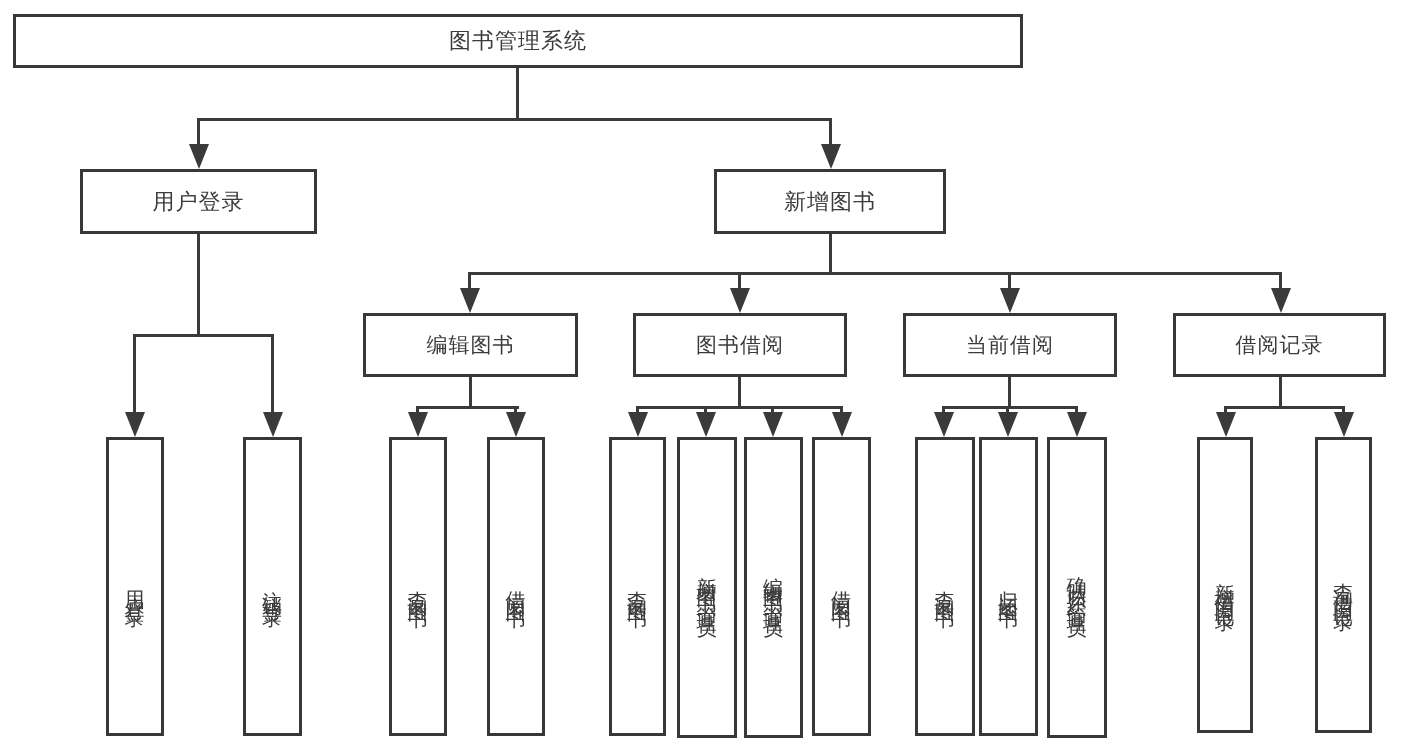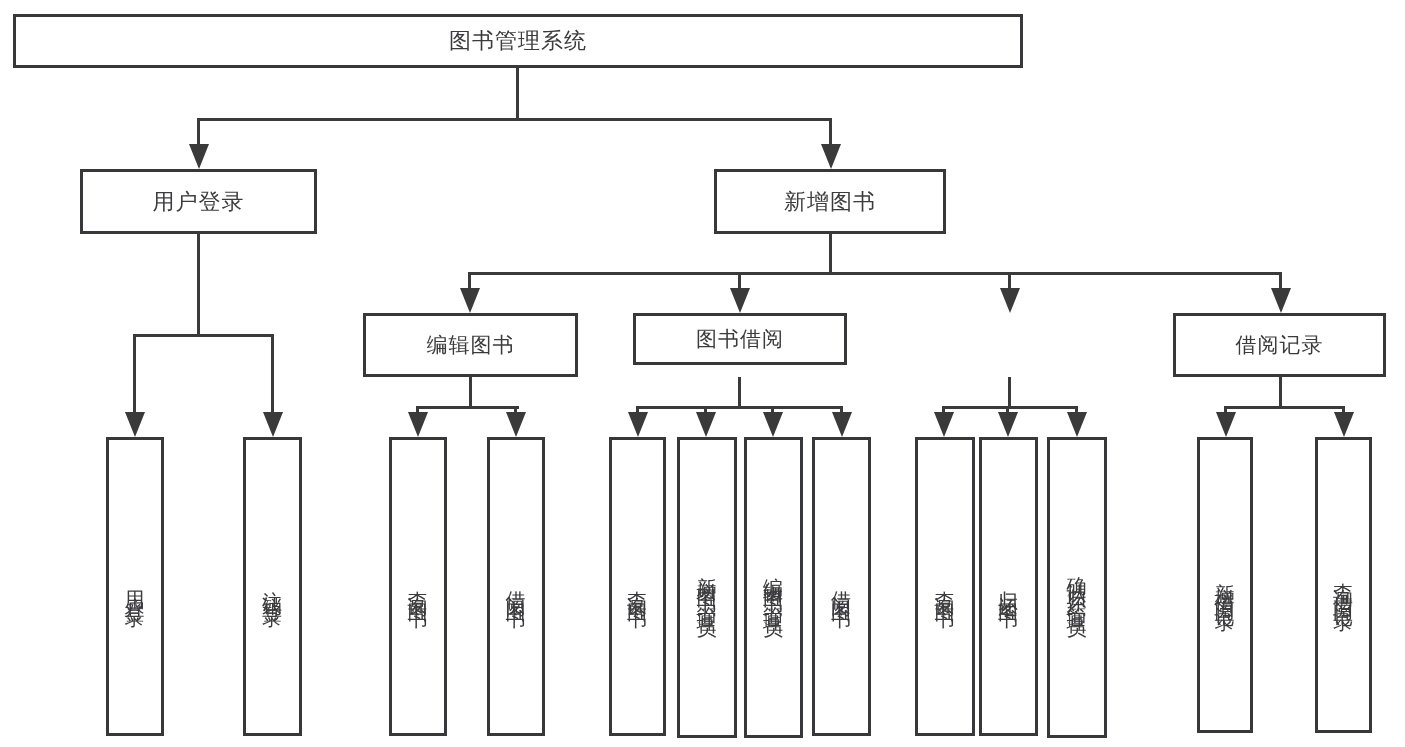--- a/index.html
+++ b/index.html
@@ -108,22 +108,25 @@
   <div class="node hnode" style="left:80px;top:169px;width:237px;height:65px;">
     <span>用户登录</span>
   </div>
   <div class="node hnode" style="left:714px;top:169px;width:232px;height:65px;">
     <span>新增图书</span>
   </div>
 
   <div class="node hnode lvl3" style="left:363px;top:313px;width:215px;height:64px;">
     <span>编辑图书</span>
   </div>
-  <div class="node hnode lvl3" style="left:633px;top:313px;width:214px;height:52px;font-family:Liberation Mono, monospace;">
+  <div class="node hnode lvl3" style="left:633px;top:313px;width:214px;height:64px;font-family:Liberation Mono, monospace;">
     <span>图书借阅</span>
+  </div>
+  <div class="node hnode lvl3" style="left:903px;top:313px;width:214px;height:64px;">
+    <span>当前借阅</span>
   </div>
   <div class="node hnode lvl3" style="left:1173px;top:313px;width:213px;height:64px;">
     <span>借阅记录</span>
   </div>
 
   <div class="node leaf" style="left:106px;top:437px;width:58px;height:299px;">
     <span class="vtext">用户登录</span>
   </div>
   <div class="node leaf" style="left:243px;top:437px;width:59px;height:299px;">
     <span class="vtext">注销登录</span>

